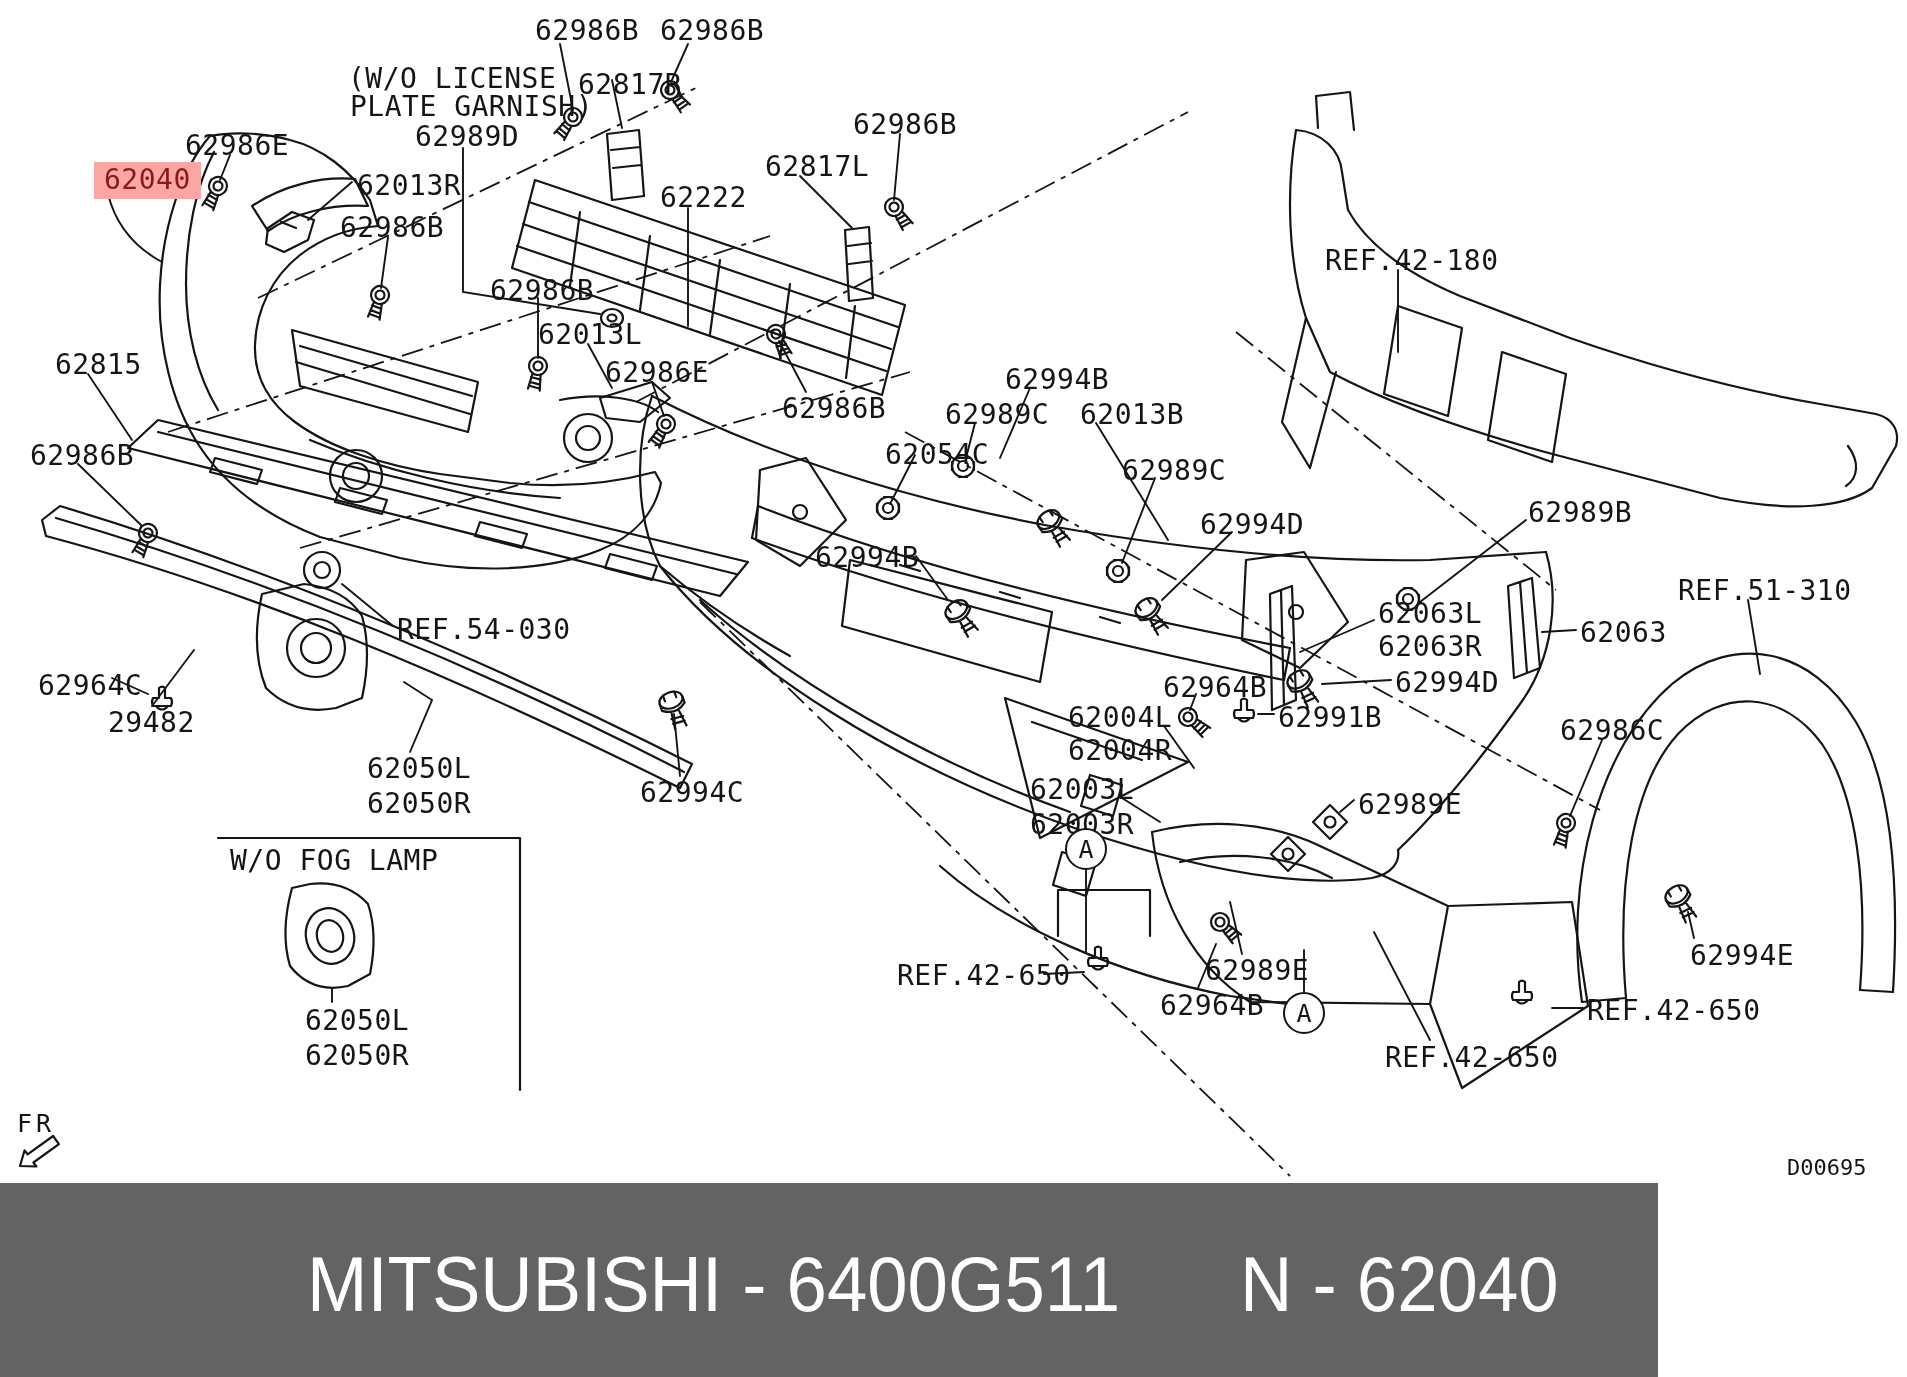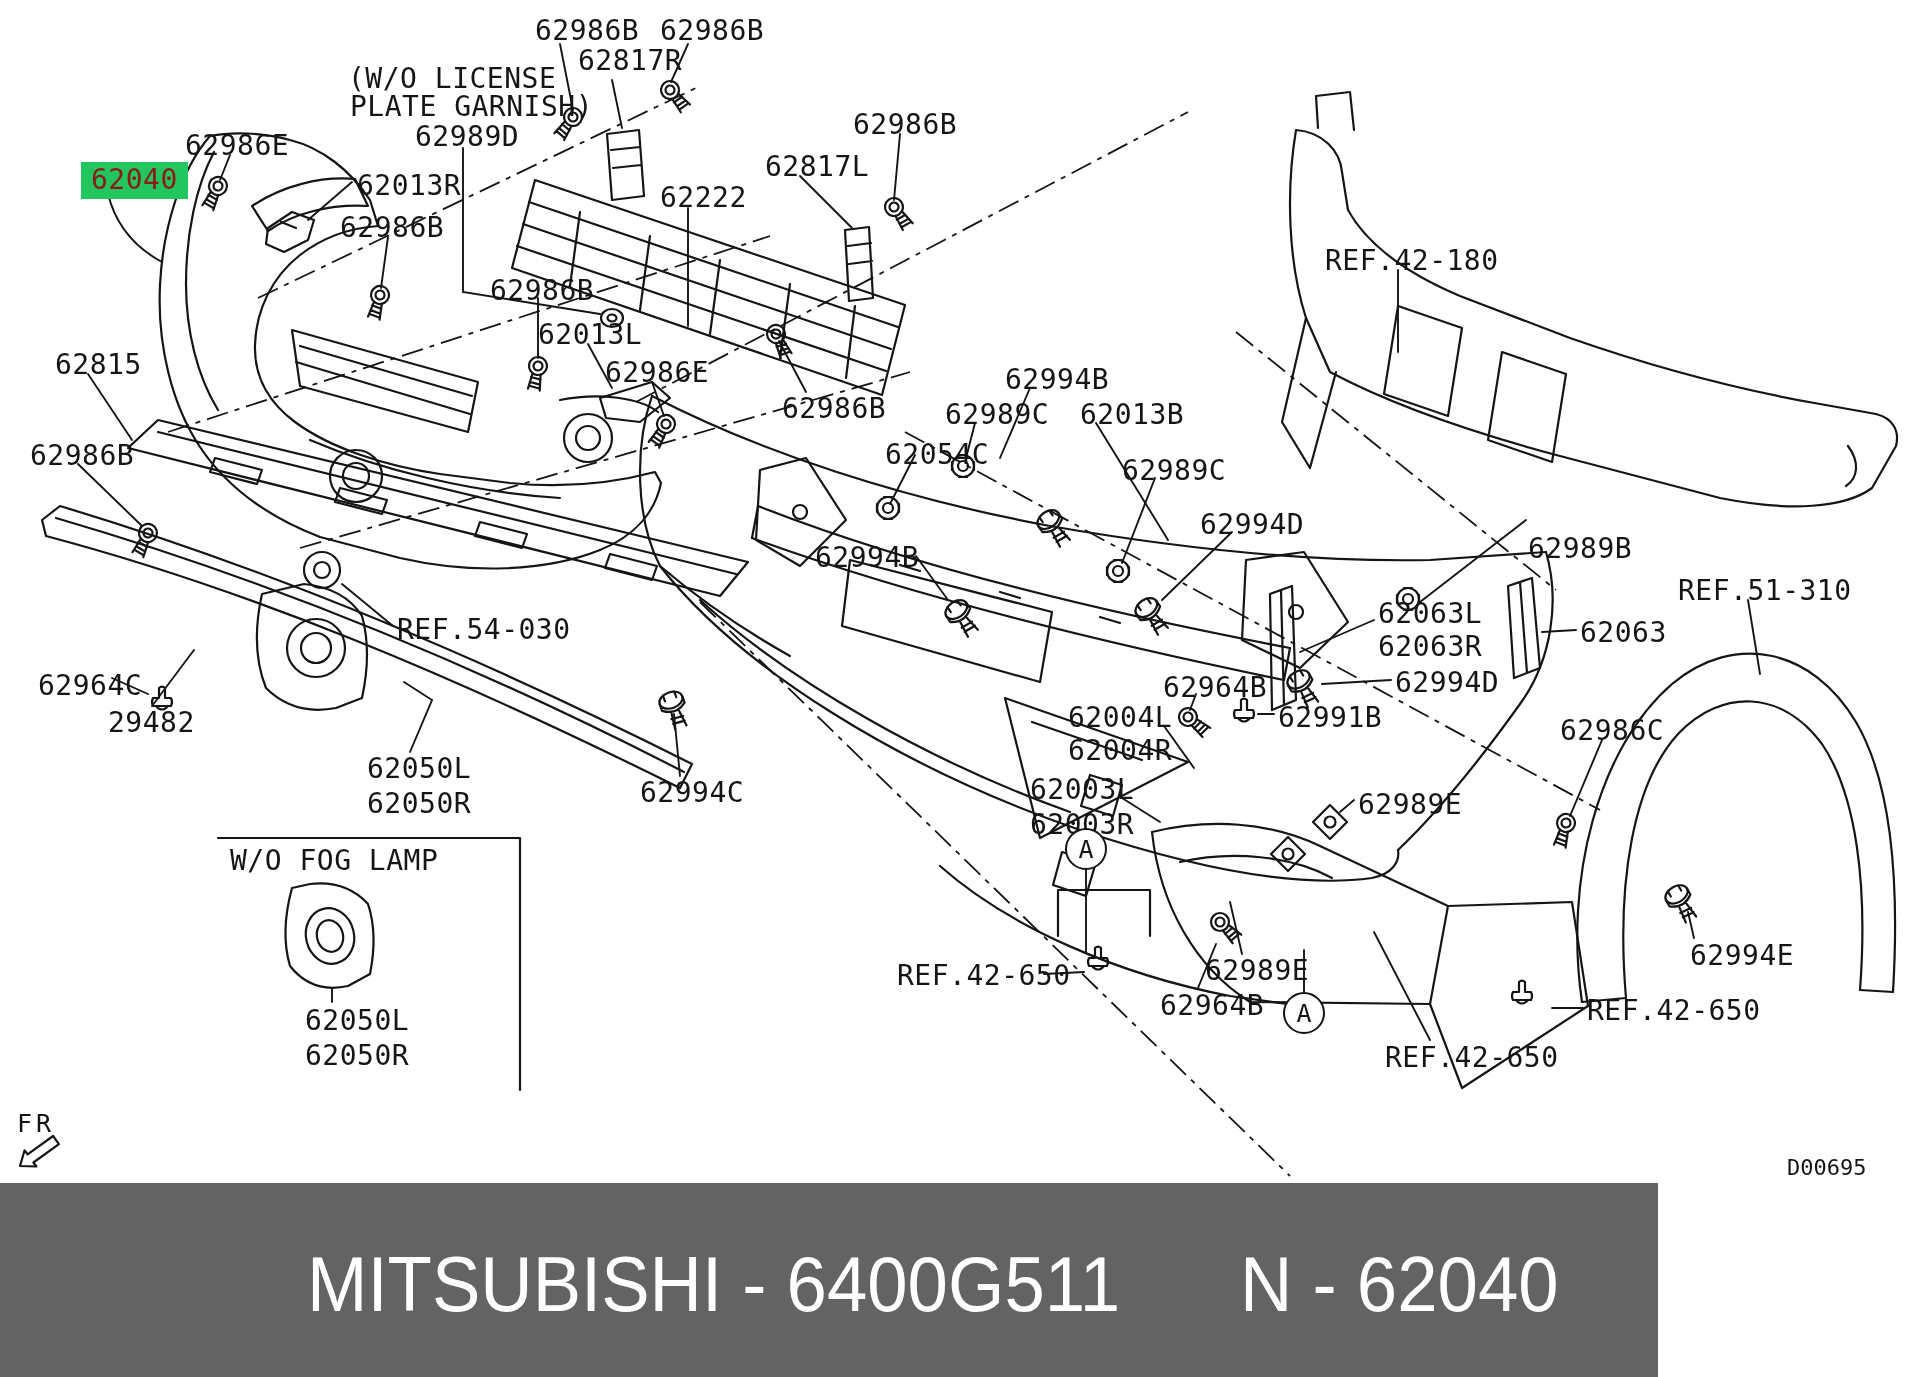--- a/index.html
+++ b/index.html
@@ -261,28 +261,28 @@
         <use href="#g-grommet" transform="translate(612,318)"></use>
         <use href="#g-diamond" transform="translate(1330,822)"></use>
         <use href="#g-diamond" transform="translate(1288,854)"></use>
       </g>
     </g>
   </svg>
 
   <div id="labels-layer">
       <span class="lbl part" style="left: 535px; top: 16px;">62986B</span>
       <span class="lbl part" style="left: 660px; top: 16px;">62986B</span>
-      <span class="lbl part" style="left: 578px; top: 46px;">62817R</span>
+      <span class="lbl part" style="left: 578px; top: 70px;">62817R</span>
       <span class="lbl note" style="left: 348px; top: 64px;">(W/O LICENSE</span>
       <span class="lbl note" style="left: 350px; top: 92px;">PLATE GARNISH)</span>
       <span class="lbl part" style="left: 415px; top: 122px;">62989D</span>
       <span class="lbl part" style="left: 185px; top: 131px;">62986E</span>
       <span class="lbl part" style="left: 853px; top: 110px;">62986B</span>
       <span class="lbl part" style="left: 765px; top: 152px;">62817L</span>
-      <span class="lbl part hl" style="left: 81px; top: 162px; background: #22c55e; color: rgb(139, 26, 26);">62040</span>
+      <span class="lbl part hl" style="left: 94px; top: 162px; background: #fca5a5; color: rgb(139, 26, 26);">62040</span>
       <span class="lbl part" style="left: 357px; top: 171px;">62013R</span>
       <span class="lbl part" style="left: 660px; top: 183px;">62222</span>
       <span class="lbl part" style="left: 340px; top: 213px;">62986B</span>
       <span class="lbl part" style="left: 490px; top: 276px;">62986B</span>
       <span class="lbl part" style="left: 538px; top: 320px;">62013L</span>
       <span class="lbl part" style="left: 55px; top: 350px;">62815</span>
       <span class="lbl part" style="left: 605px; top: 358px;">62986E</span>
       <span class="lbl part" style="left: 782px; top: 394px;">62986B</span>
       <span class="lbl part" style="left: 30px; top: 441px;">62986B</span>
       <span class="lbl ref" style="left: 397px; top: 615px;">REF.54-030</span>
@@ -295,21 +295,21 @@
       <span class="lbl part" style="left: 305px; top: 1041px;">62050R</span>
       <span class="lbl part" style="left: 1005px; top: 365px;">62994B</span>
       <span class="lbl part" style="left: 945px; top: 400px;">62989C</span>
       <span class="lbl part" style="left: 1060px; top: 400px; margin-left: 20px;">62013B</span>
       <span class="lbl part" style="left: 885px; top: 432px; margin-top: 8px;">62054C</span>
       <span class="lbl part" style="left: 1122px; top: 456px;">62989C</span>
       <span class="lbl part" style="left: 1200px; top: 510px;">62994D</span>
       <span class="lbl part" style="left: 815px; top: 543px;">62994B</span>
       <span class="lbl part" style="left: 640px; top: 778px;">62994C</span>
       <span class="lbl ref" style="left: 1325px; top: 246px;">REF.42-180</span>
-      <span class="lbl part" style="left: 1528px; top: 498px; margin-top: 36px;">62989B</span>
+      <span class="lbl part" style="left: 1528px; top: 498px;">62989B</span>
       <span class="lbl ref" style="left: 1678px; top: 576px;">REF.51-310</span>
       <span class="lbl part" style="left: 1378px; top: 599px;">62063L</span>
       <span class="lbl part" style="left: 1378px; top: 632px;">62063R</span>
       <span class="lbl part" style="left: 1580px; top: 618px;">62063</span>
       <span class="lbl part" style="left: 1163px; top: 673px;">62964B</span>
       <span class="lbl part" style="left: 1395px; top: 668px;">62994D</span>
       <span class="lbl part" style="left: 1278px; top: 703px;">62991B</span>
       <span class="lbl part" style="left: 1068px; top: 703px;">62004L</span>
       <span class="lbl part" style="left: 1068px; top: 736px;">62004R</span>
       <span class="lbl part" style="left: 1030px; top: 775px;">62003L</span>

